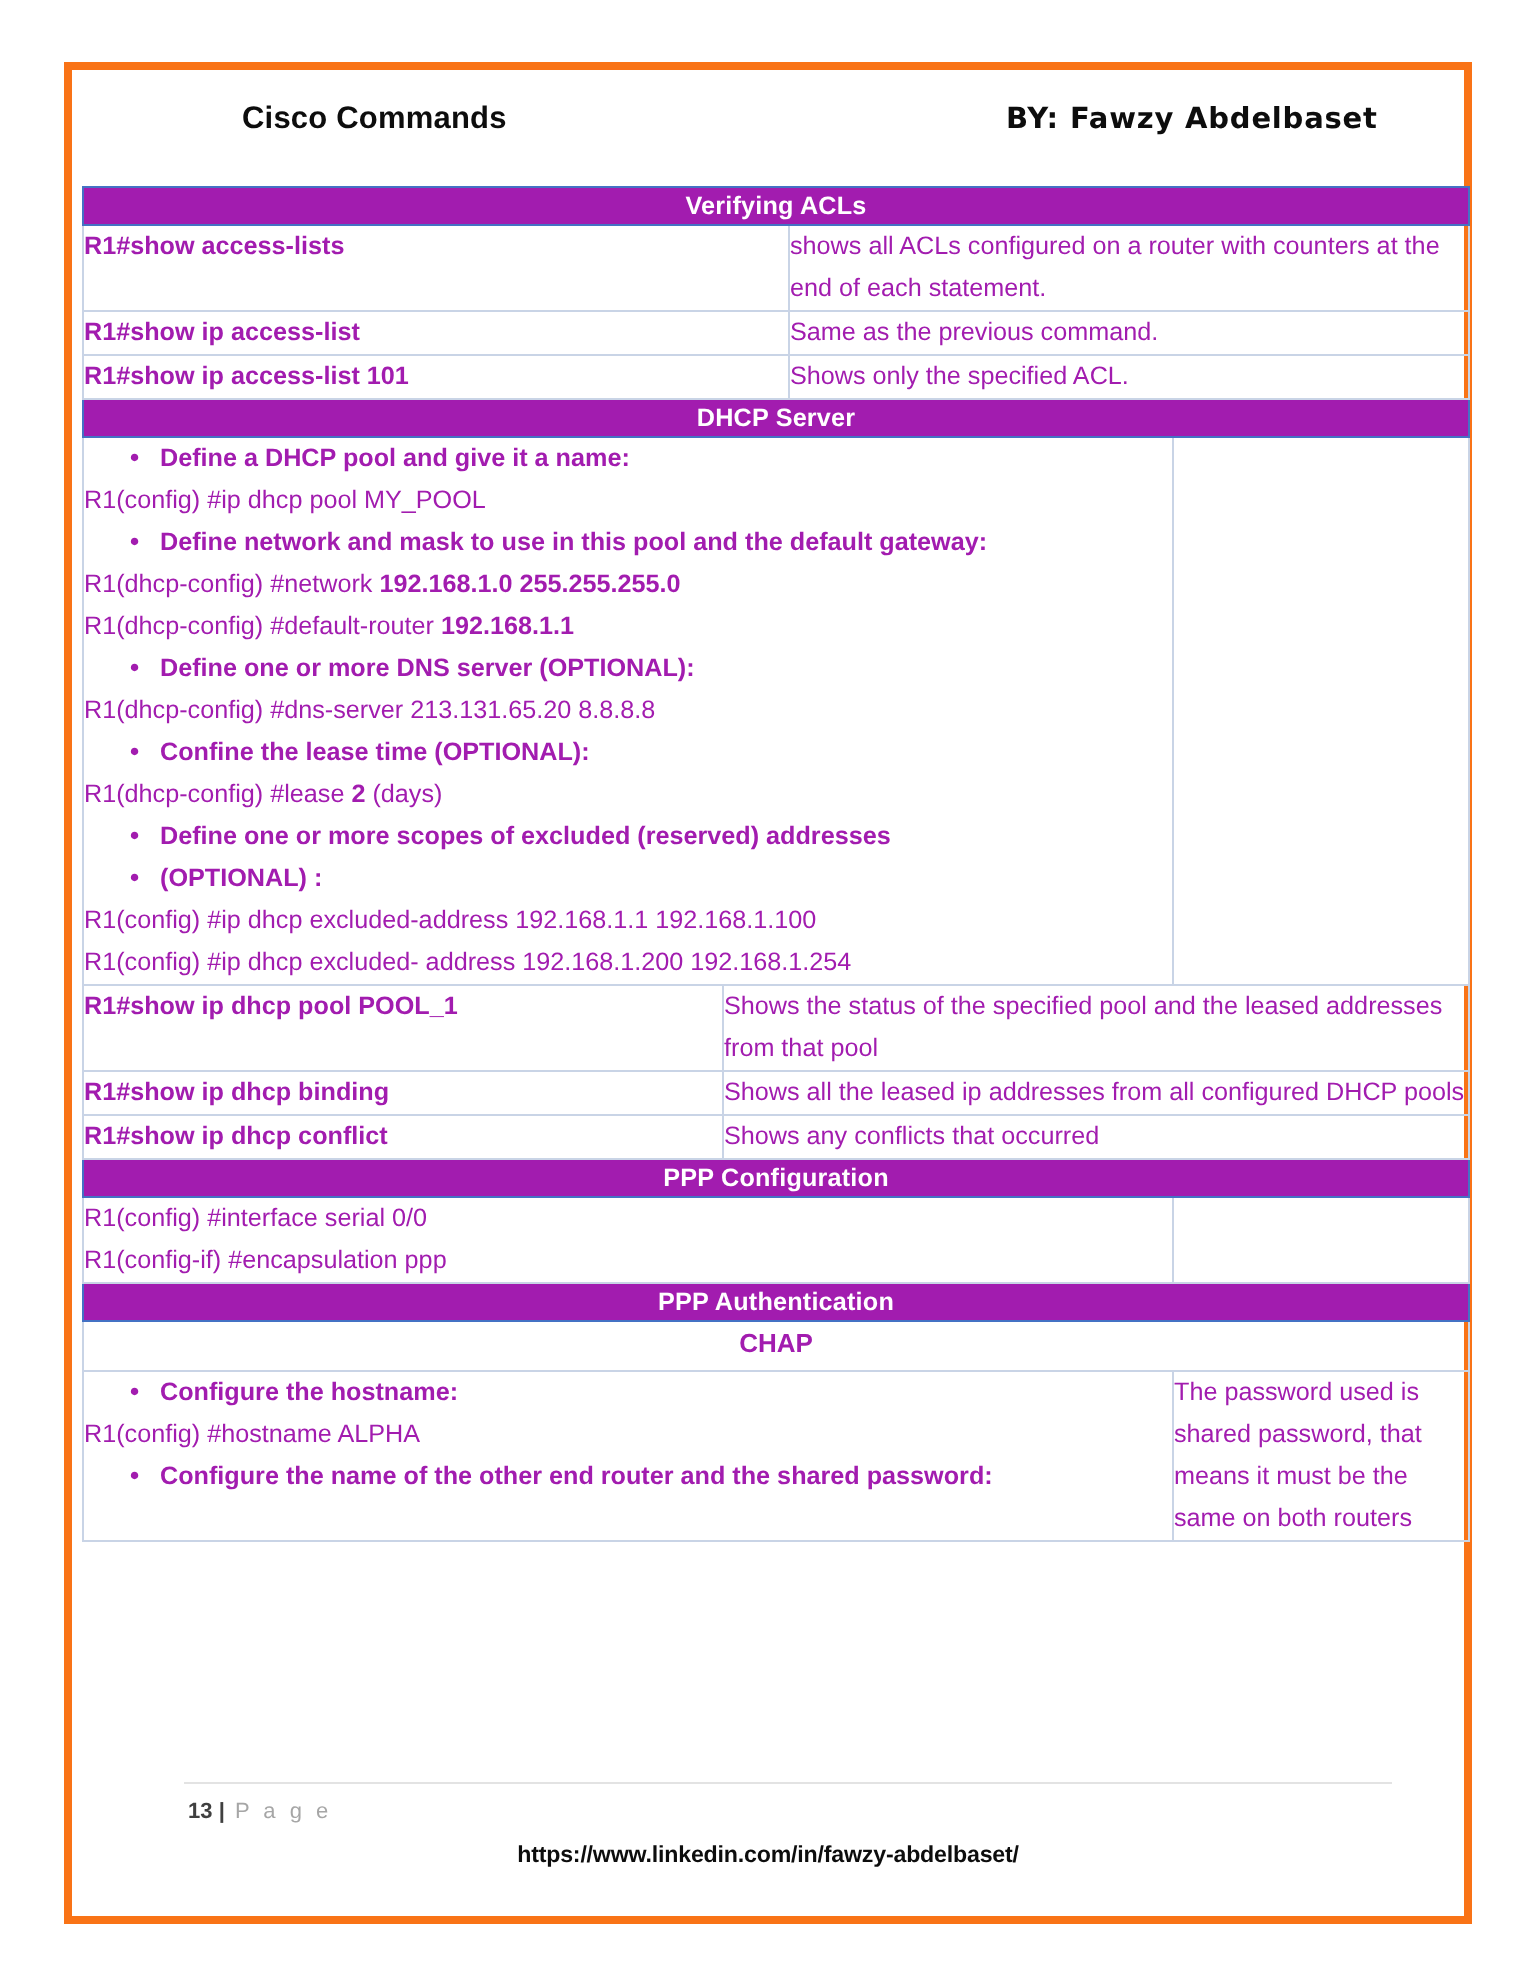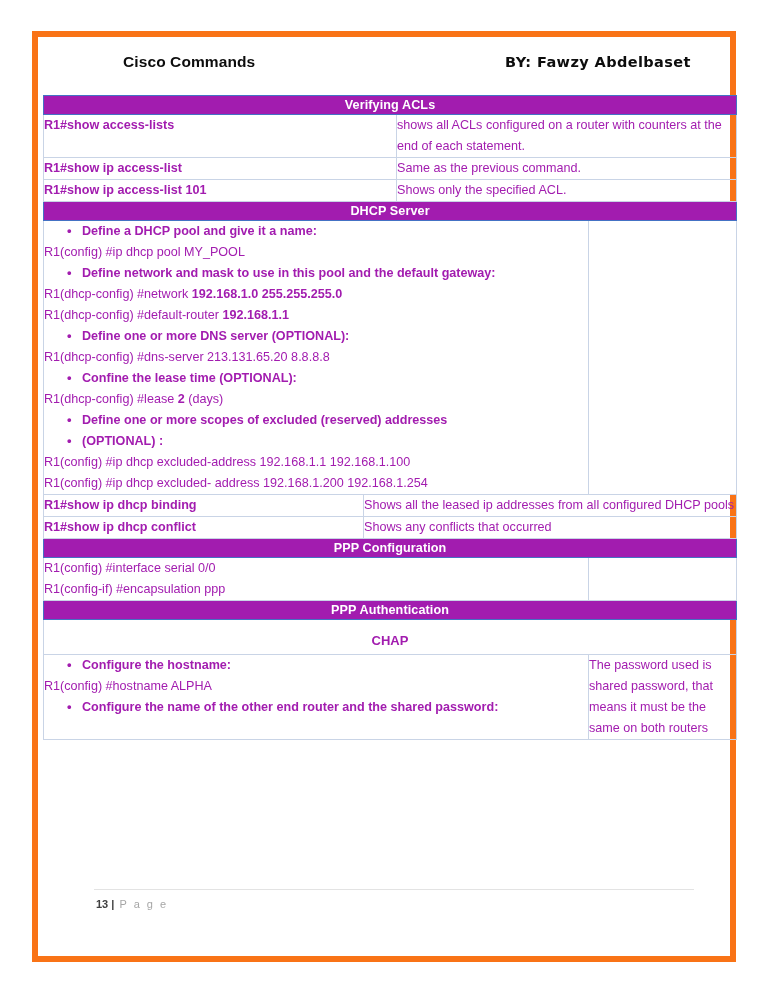--- a/index.html
+++ b/index.html
@@ -14,21 +14,21 @@
     font-family: "Liberation Sans", sans-serif;
     overflow: hidden;
   }
 
   .page {
     position: absolute;
     left: 32px;
     top: 31px;
     width: 704px;
     height: 931px;
-    border: 6px solid #f97316;
+    border: 4px solid #f97316;
     box-sizing: border-box;
     background: #ffffff;
   }
 
   
   .doc-header {
     position: relative;
     height: 52px;
   }
   .doc-title {
@@ -94,21 +94,21 @@
   .blk {
     padding: 3px 6px 4px 7px;
   }
   .note {
     padding: 2px 6px 3px 8px;
   }
   .sub td {
     text-align: center;
     font-weight: bold;
     font-size: 13px;
-    padding: 10px 0 3px;
+    padding: 0 0 3px;
   }
 
   .blk .line { white-space: nowrap; }
   .blk .cfg  { font-weight: normal; }
   .blk .cfg b { font-weight: bold; }
   .blk ul {
     margin: 0 0 0 0;
     padding-left: 38px;
     list-style: none;
   }
@@ -230,20 +230,24 @@
           <li>Define one or more scopes of excluded (reserved) addresses</li>
           <li>(OPTIONAL) :</li>
         </ul>
         <div class="line cfg">R1(config) #ip dhcp excluded-address 192.168.1.1 192.168.1.100</div>
         <div class="line cfg">R1(config) #ip dhcp excluded- address 192.168.1.200 192.168.1.254</div>
       </td>
       <td class="note empty"></td>
     </tr>
 
     <tr>
+      <td class="cmd">R1#show ip dhcp pool POOL_1</td>
+      <td colspan="4" class="desc">Shows the status of the specified pool and the leased addresses from that pool</td>
+    </tr>
+    <tr>
       <td class="cmd">R1#show ip dhcp binding</td>
       <td colspan="4" class="desc">Shows all the leased ip addresses from all configured DHCP pools</td>
     </tr>
     <tr>
       <td class="cmd">R1#show ip dhcp conflict</td>
       <td colspan="4" class="desc">Shows any conflicts that occurred</td>
     </tr>
 
     <tr class="band">
       <td colspan="5">PPP Configuration</td>
@@ -277,15 +281,16 @@
   </tbody>
     </table>
 
   <div class="footer">
     <div class="foot-rule"></div>
     <div class="page-num">
       <span>13</span>
       <span>|</span>
       <span class="w">P a g e</span>
     </div>
+    <div class="foot-link">https://www.linkedin.com/in/fawzy-abdelbaset/</div>
   </div>
 
 </div>
 
 </body></html>

